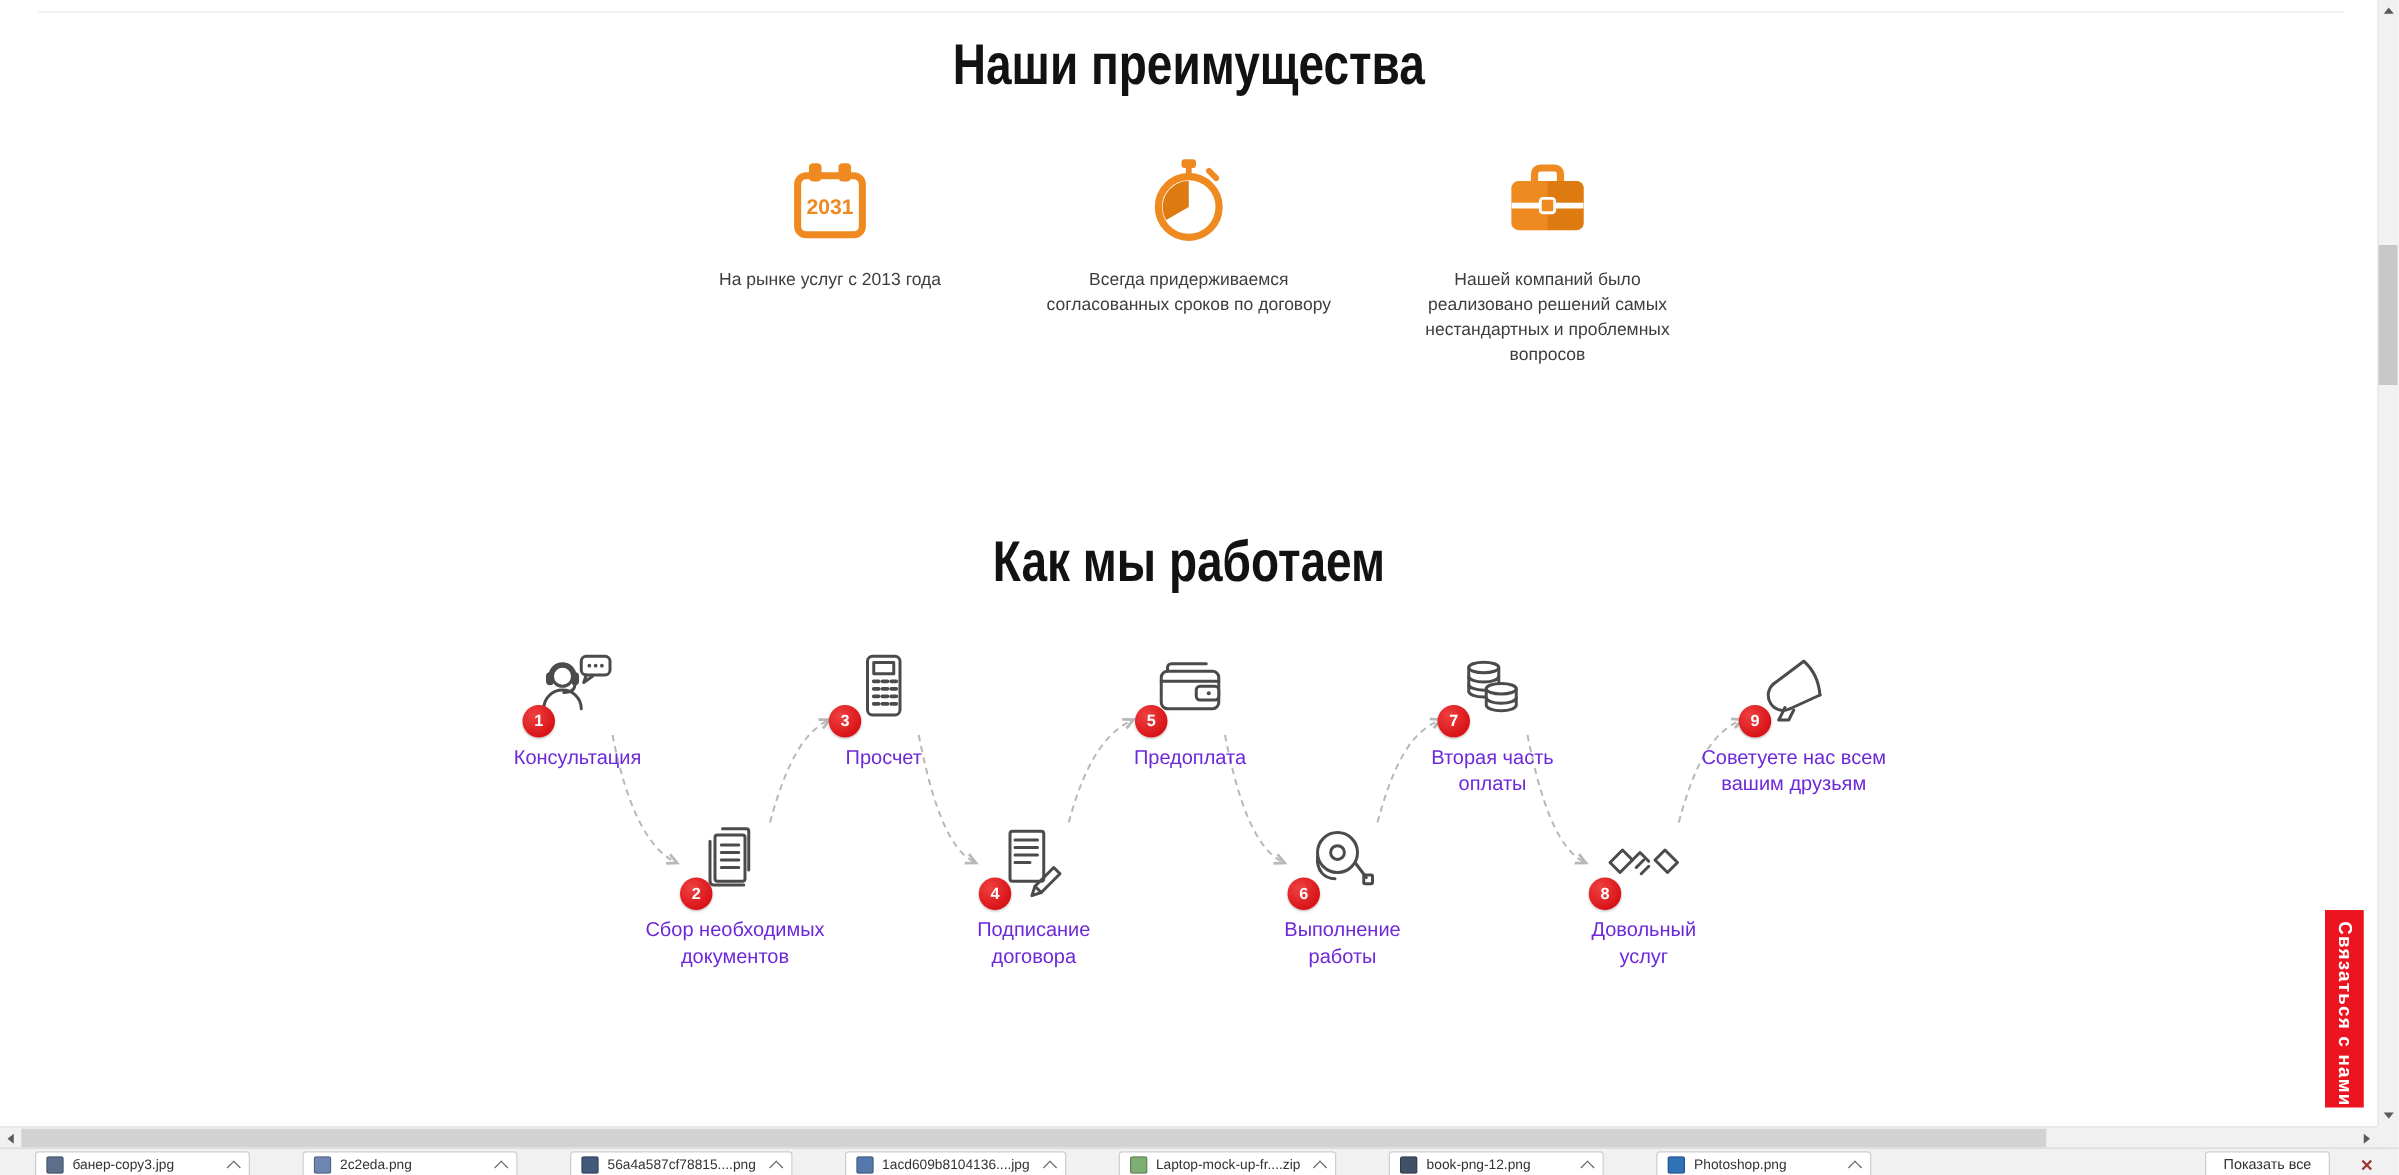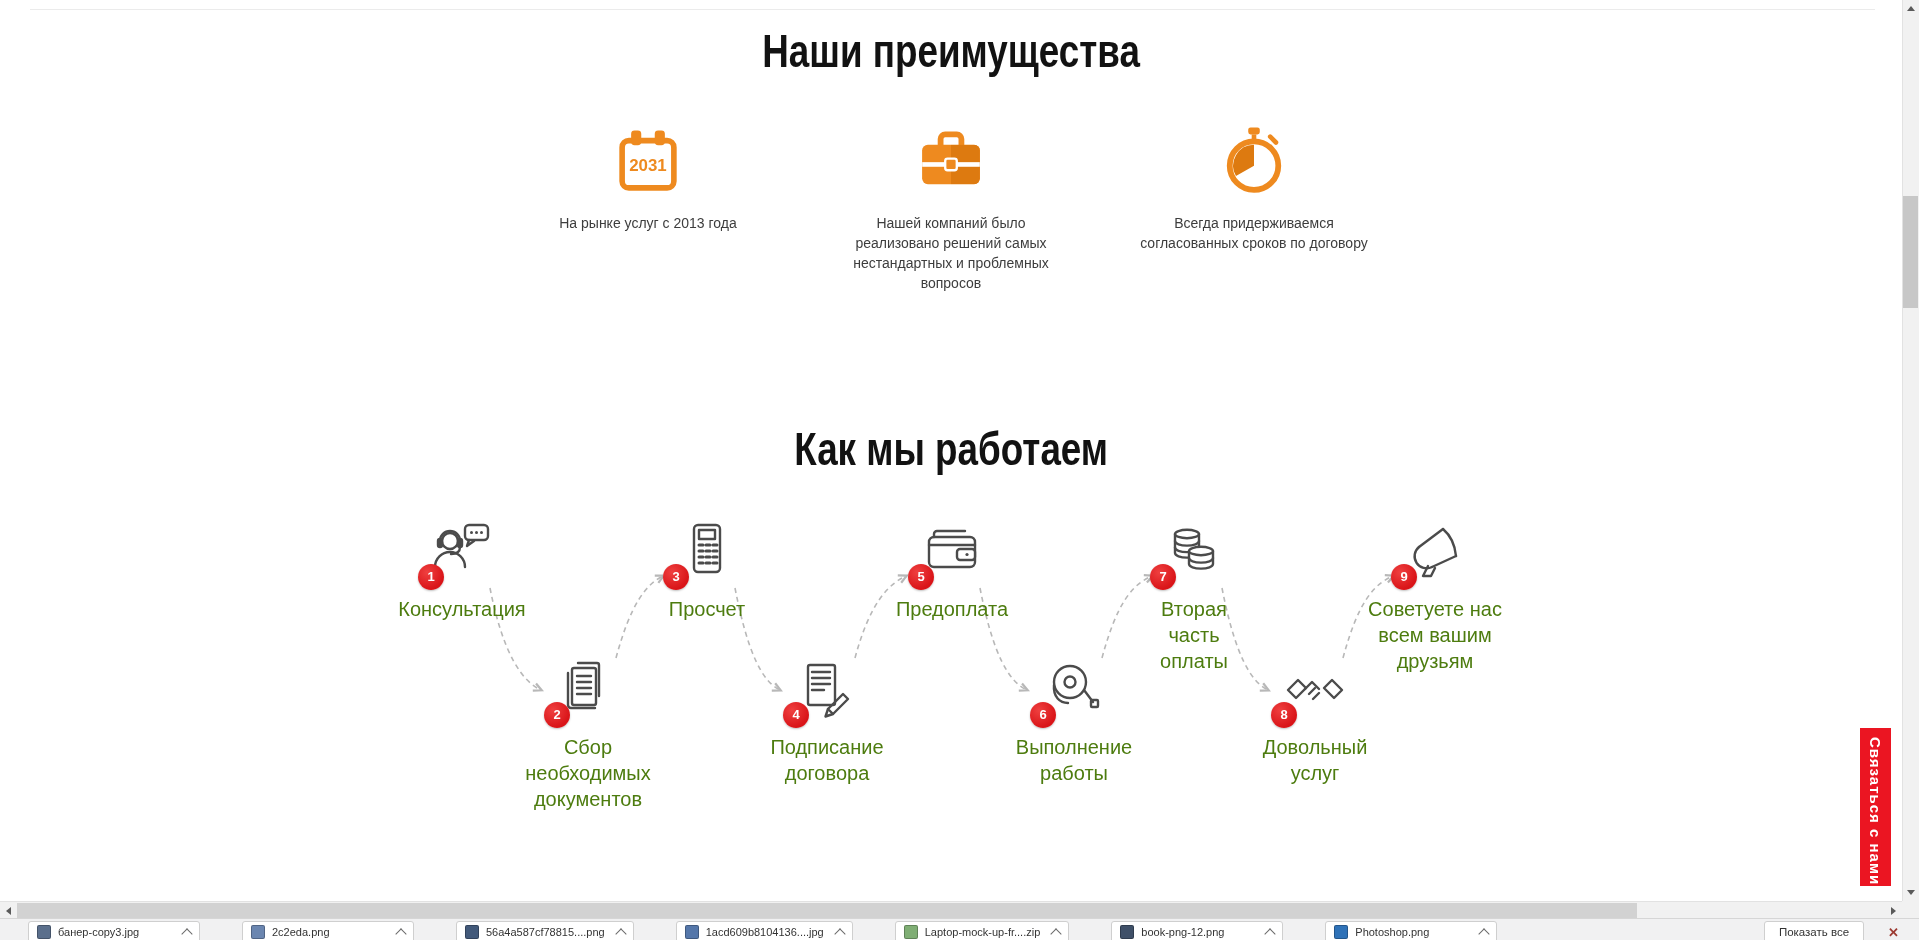--- a/index.html
+++ b/index.html
@@ -7,38 +7,38 @@
   .content{position:absolute;left:0;top:0;width:1902px;height:901px;background:#fff;overflow:hidden;}
   .top-rule{position:absolute;left:30px;top:9px;width:1845px;height:1px;background:#ebebeb;}
 
   
   .section{ text-align:center;}
   .advantages{padding-top:24px;}
   .section-title{display:inline-block;margin:0;font-size:46px;font-weight:700;color:#121212;
     transform:scaleX(.8);font-stretch:condensed;letter-spacing:0;}
 
   
-  .adv-row{margin-top:44px;display:flex;justify-content:center;gap:47px;}
+  .adv-row{margin-top:44px;display:flex;justify-content:center;gap:31px;}
   .adv-col{width:256px;}
   .adv-icon{height:76px;display:flex;align-items:flex-end;justify-content:center;margin-bottom:16px;}
   .adv-text{font-size:14px;line-height:1.42;color:#3d3d3d;margin:0 10px;}
 
   
   .how{margin-top:128px;}
   .steps{position:relative;width:1120px;height:310px;margin:34px auto 0;}
   .arrows-layer{position:absolute;left:0;top:0;width:1120px;height:310px;z-index:0;pointer-events:none;}
   .step{position:absolute;width:160px;text-align:center;z-index:1;}
   .icon-box{width:64px;height:64px;margin:0 auto;position:relative;}
   .step-icon path,.step-icon rect,.step-icon circle,.step-icon ellipse,.step-icon line{
     fill:none;stroke:#4b4b4b;stroke-width:2.4;stroke-linecap:round;stroke-linejoin:round;}
   .badge{position:absolute;left:-12px;bottom:-6px;width:26px;height:26px;border-radius:50%;
     background:radial-gradient(circle at 35% 32%,#ef4040 0%,#d91418 70%);color:#fff;
     font-size:13px;font-weight:700;display:flex;align-items:center;justify-content:center;
     box-shadow:0 1px 2px rgba(0,0,0,.25);}
-  .step-label{margin-top:12px;font-size:20px;color:#4d7c0f;line-height:1.32;display:inline-block;max-width:160px;}
+  .step-label{margin-top:12px;font-size:16px;color:#6d28d9;line-height:1.32;display:inline-block;max-width:160px;}
   .lbl-120{max-width:120px;} .lbl-112{max-width:112px;text-align:center;} .lbl-110{max-width:110px;}
 
   
   .contact-tab{position:absolute;right:28px;top:728px;width:31px;height:158px;background:#eb1522;
     display:flex;justify-content:center;overflow:hidden;cursor:pointer;}
   .contact-tab span{writing-mode:vertical-rl;color:#fff;font-weight:700;font-size:15px;
     letter-spacing:1px;padding-top:9px;white-space:nowrap;}
 
   
   .v-scrollbar{position:absolute;right:0;top:0;width:17px;height:901px;background:#f1f1f1;border-left:1px solid #e2e2e2;box-sizing:border-box;}
@@ -86,46 +86,46 @@
             <rect x="38" y="4" width="9" height="13" rx="3" fill="#ee8a1f"></rect>
             <text x="32" y="40" text-anchor="middle" font-size="15" font-weight="bold" fill="#ee8a1f">2031</text>
           </svg>
         </div>
         <p class="adv-text">На рынке услуг с 2013 года</p>
       </div>
 
       <div class="adv-col">
         <div class="adv-icon">
           <svg class="adv-svg" width="74" height="74" viewBox="0 0 64 64">
+            <rect x="27" y="3" width="10" height="6" rx="2" fill="#ee8a1f"></rect>
+            <rect x="30" y="9" width="4" height="6" fill="#ee8a1f"></rect>
+            <line x1="46" y1="11" x2="51" y2="16" stroke="#ee8a1f" stroke-width="4" stroke-linecap="round"></line>
+            <circle cx="32" cy="36" r="21" fill="#fff" stroke="#ee8a1f" stroke-width="5"></circle>
+            <path d="M32,36 L32,18 A18,18 0 0 0 16.4,45 Z" fill="#dd7a10"></path>
+          </svg>
+        </div>
+        <p class="adv-text">Всегда придерживаемся согласованных сроков по договору</p>
+      </div>
+
+      <div class="adv-col">
+        <div class="adv-icon">
+          <svg class="adv-svg" width="74" height="74" viewBox="0 0 64 64">
             <defs>
                 <clipPath id="bcase">
                   <rect x="7" y="18" width="50" height="34" rx="5"></rect>
                 </clipPath>
               </defs>
             <rect x="23" y="9" width="18" height="13" rx="4" fill="none" stroke="#ee8a1f" stroke-width="5"></rect>
             <rect x="7" y="18" width="50" height="34" rx="5" fill="#ee8a1f"></rect>
             <rect x="32" y="18" width="25" height="34" fill="#dd7a10" clip-path="url(#bcase)"></rect>
             <rect x="7" y="33" width="50" height="4" fill="#fff" clip-path="url(#bcase)"></rect>
             <rect x="27" y="30" width="10" height="10" rx="2" fill="#ee8a1f" stroke="#fff" stroke-width="2"></rect>
           </svg>
         </div>
         <p class="adv-text">Нашей компаний было реализовано решений самых нестандартных и проблемных вопросов</p>
-      </div>
-
-      <div class="adv-col">
-        <div class="adv-icon">
-          <svg class="adv-svg" width="74" height="74" viewBox="0 0 64 64">
-            <rect x="27" y="3" width="10" height="6" rx="2" fill="#ee8a1f"></rect>
-            <rect x="30" y="9" width="4" height="6" fill="#ee8a1f"></rect>
-            <line x1="46" y1="11" x2="51" y2="16" stroke="#ee8a1f" stroke-width="4" stroke-linecap="round"></line>
-            <circle cx="32" cy="36" r="21" fill="#fff" stroke="#ee8a1f" stroke-width="5"></circle>
-            <path d="M32,36 L32,18 A18,18 0 0 0 16.4,45 Z" fill="#dd7a10"></path>
-          </svg>
-        </div>
-        <p class="adv-text">Всегда придерживаемся согласованных сроков по договору</p>
       </div>
 
 
     </div>
   </div>
 
   <div class="section how">
     <h1 class="section-title">Как мы работаем</h1>
 
     <div class="steps">

